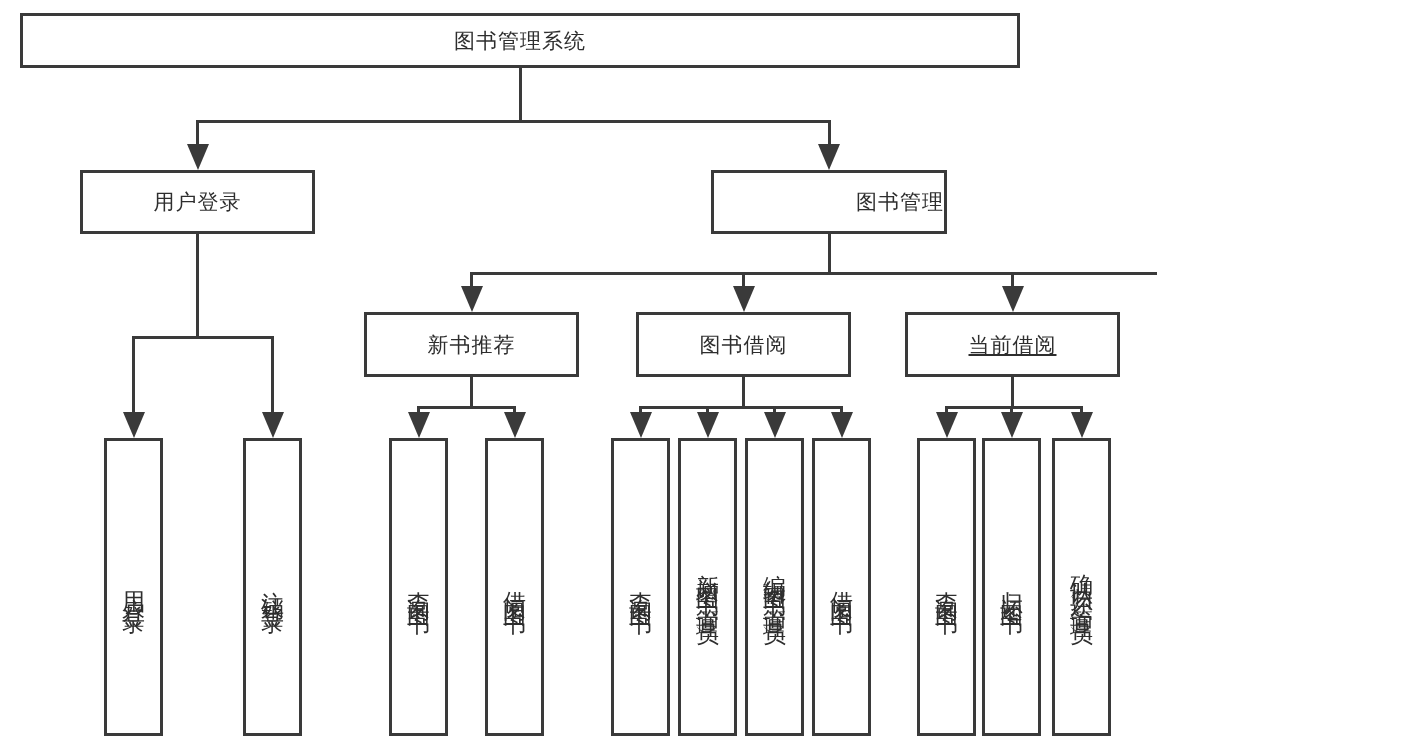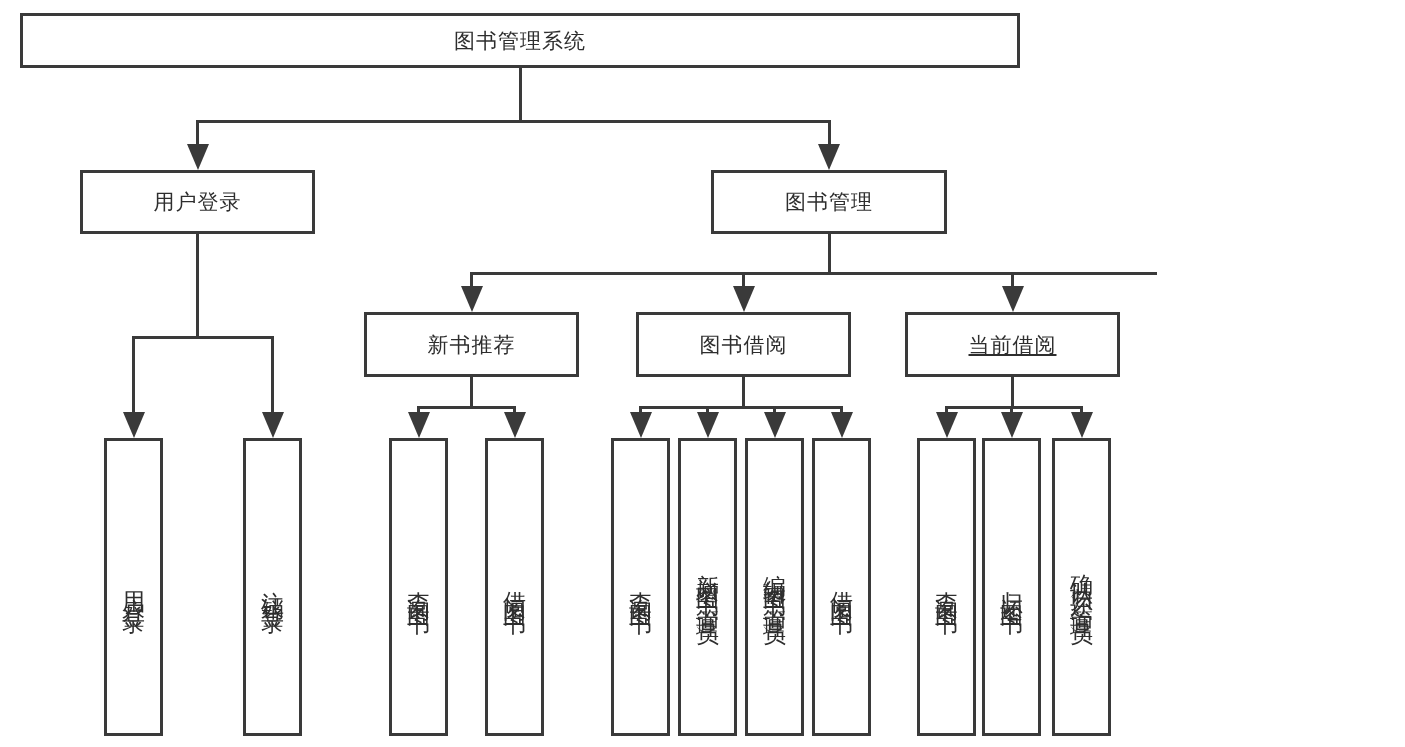--- a/index.html
+++ b/index.html
@@ -74,21 +74,21 @@
   <div class="vline" style="left:519px; top:68px; height:52px;"></div>
   <div class="hline" style="left:196px; top:120px; width:635px;"></div>
   <div class="vline" style="left:196px; top:120px; height:26px;"></div>
   <div class="arrow" style="left:187px; top:144px;"></div>
   <div class="vline" style="left:828px; top:120px; height:26px;"></div>
   <div class="arrow" style="left:818px; top:144px;"></div>
 
   <div class="box" style="left:80px; top:170px; width:235px; height:64px;">
     <span>用户登录</span>
   </div>
-  <div class="box" style="left:711px; top:170px; width:236px; height:64px;">
+  <div class="box" style="left:711px; top:170px; width:236px; height:64px;justify-content:flex-end;">
     <span>图书管理</span>
   </div>
 
   <div class="vline" style="left:196px; top:234px; height:105px;"></div>
   <div class="hline" style="left:132px; top:336px; width:142px;"></div>
   <div class="vline" style="left:132px; top:336px; height:78px;"></div>
   <div class="arrow" style="left:123px; top:412px;"></div>
   <div class="vline" style="left:271px; top:336px; height:78px;"></div>
   <div class="arrow" style="left:262px; top:412px;"></div>
 

